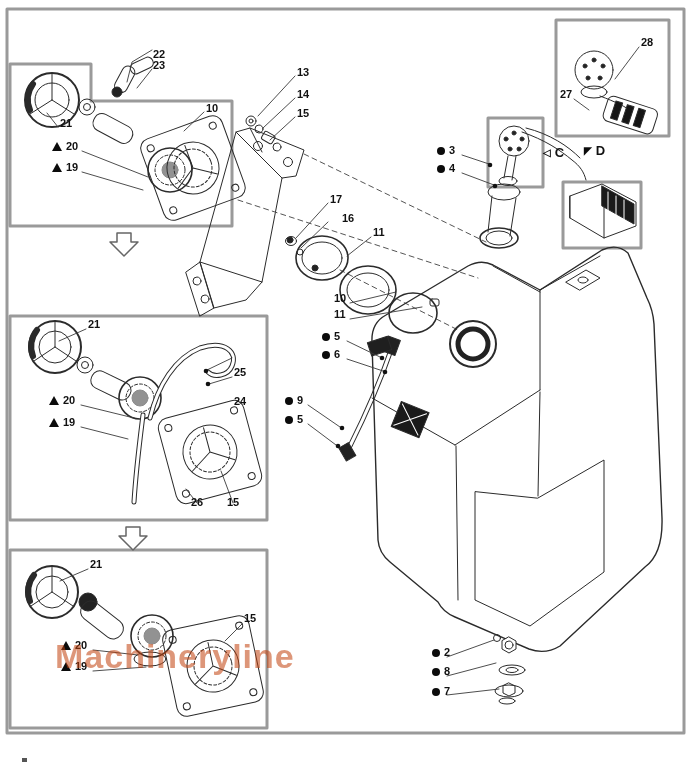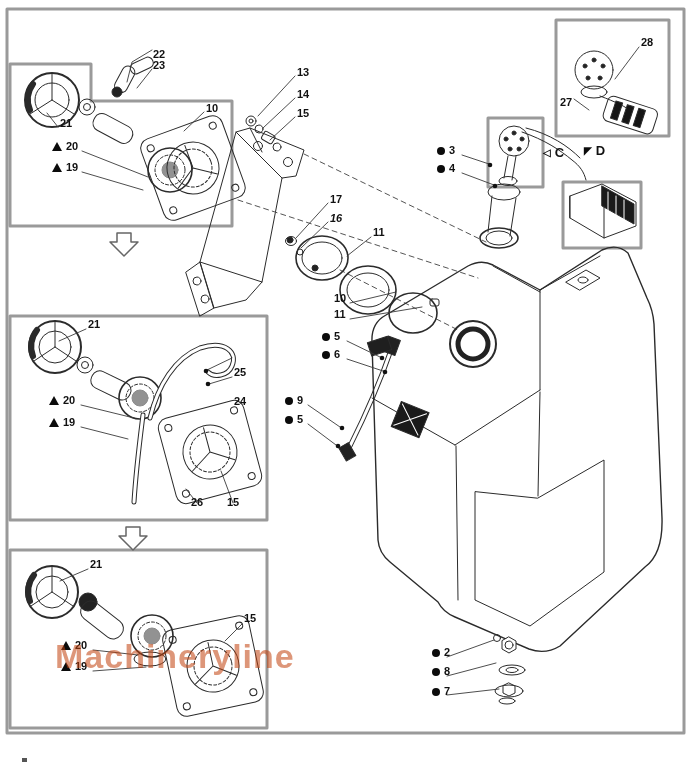--- a/index.html
+++ b/index.html
@@ -336,21 +336,21 @@
         <span class="mk-tri"></span>
         <span>20</span>
       </span>
       <span class="callout" style="left: 52px; top: 162px;">
         <span class="mk-tri"></span>
         <span>19</span>
       </span>
       <span class="callout" style="left: 330px; top: 194px; align-items: flex-end;">
         <span>17</span>
       </span>
-      <span class="callout" style="left: 330px; top: 213px; font-style: italic;">
+      <span class="callout" style="left: 342px; top: 213px;">
         <span>16</span>
       </span>
       <span class="callout" style="left: 373px; top: 227px;">
         <span>11</span>
       </span>
       <span class="callout" style="left: 334px; top: 293px;">
         <span>10</span>
       </span>
       <span class="callout" style="left: 334px; top: 309px;">
         <span>11</span>
@@ -383,21 +383,21 @@
         <span class="mk-flag">◁</span>
         <span class="view-letter">C</span>
       </span>
       <span class="callout" style="left: 584px; top: 144px;">
         <span class="mk-flag">◤</span>
         <span class="view-letter">D</span>
       </span>
       <span class="callout" style="left: 641px; top: 37px;">
         <span>28</span>
       </span>
-      <span class="callout" style="left: 560px; top: 97px; justify-content: flex-end;">
+      <span class="callout" style="left: 560px; top: 89px; justify-content: flex-end;">
         <span>27</span>
       </span>
       <span class="callout" style="left: 88px; top: 319px;">
         <span>21</span>
       </span>
       <span class="callout" style="left: 234px; top: 348px; margin-top: 48px;">
         <span>24</span>
       </span>
       <span class="callout" style="left: 234px; top: 367px;">
         <span>25</span>

